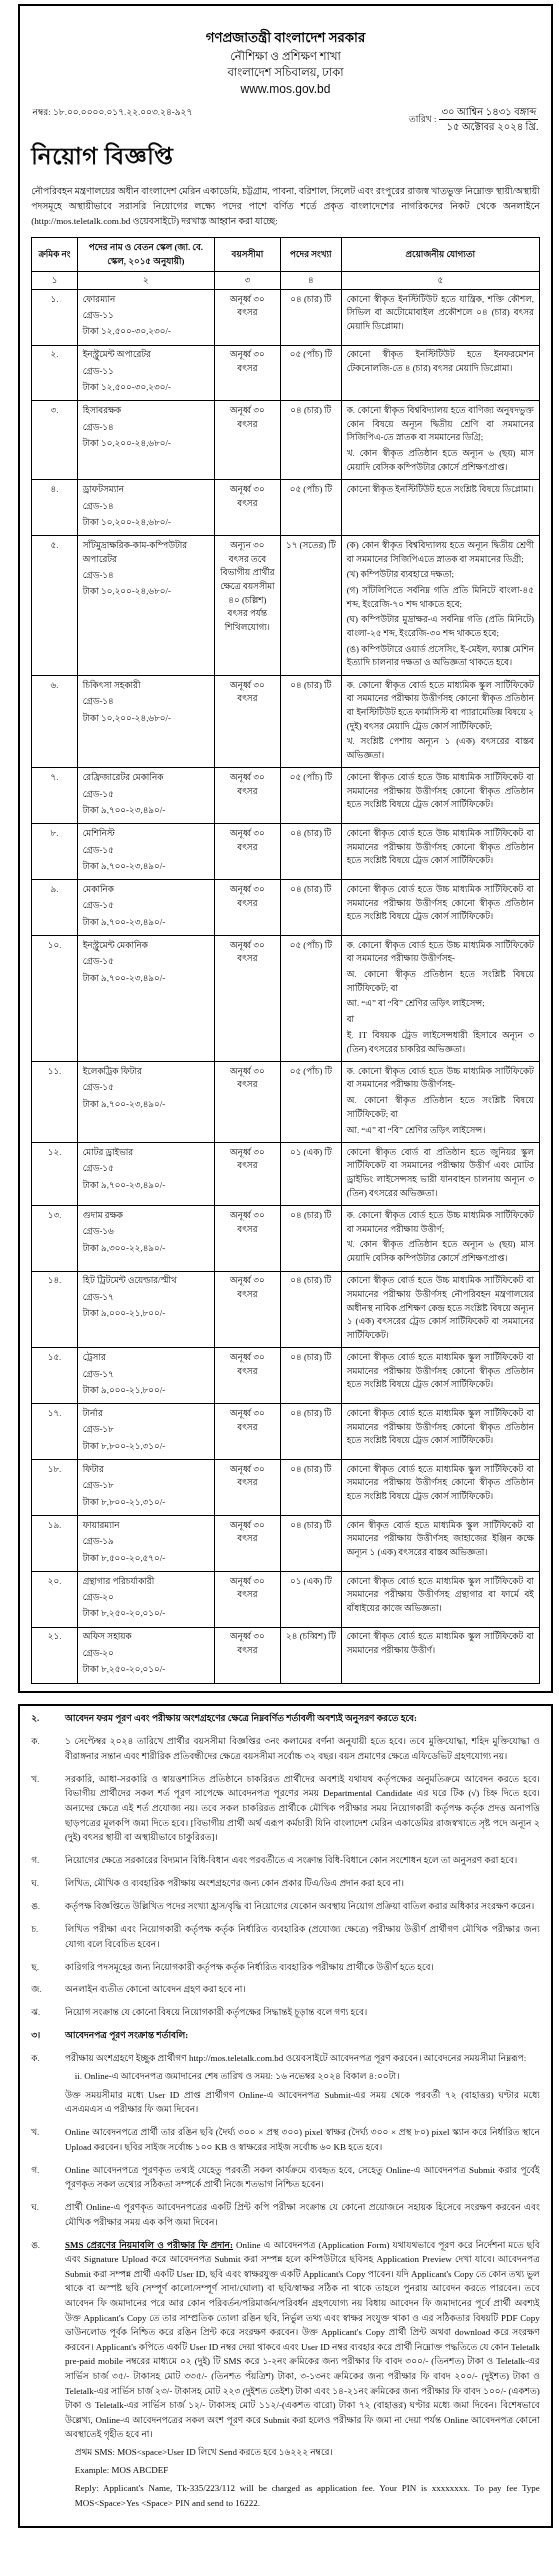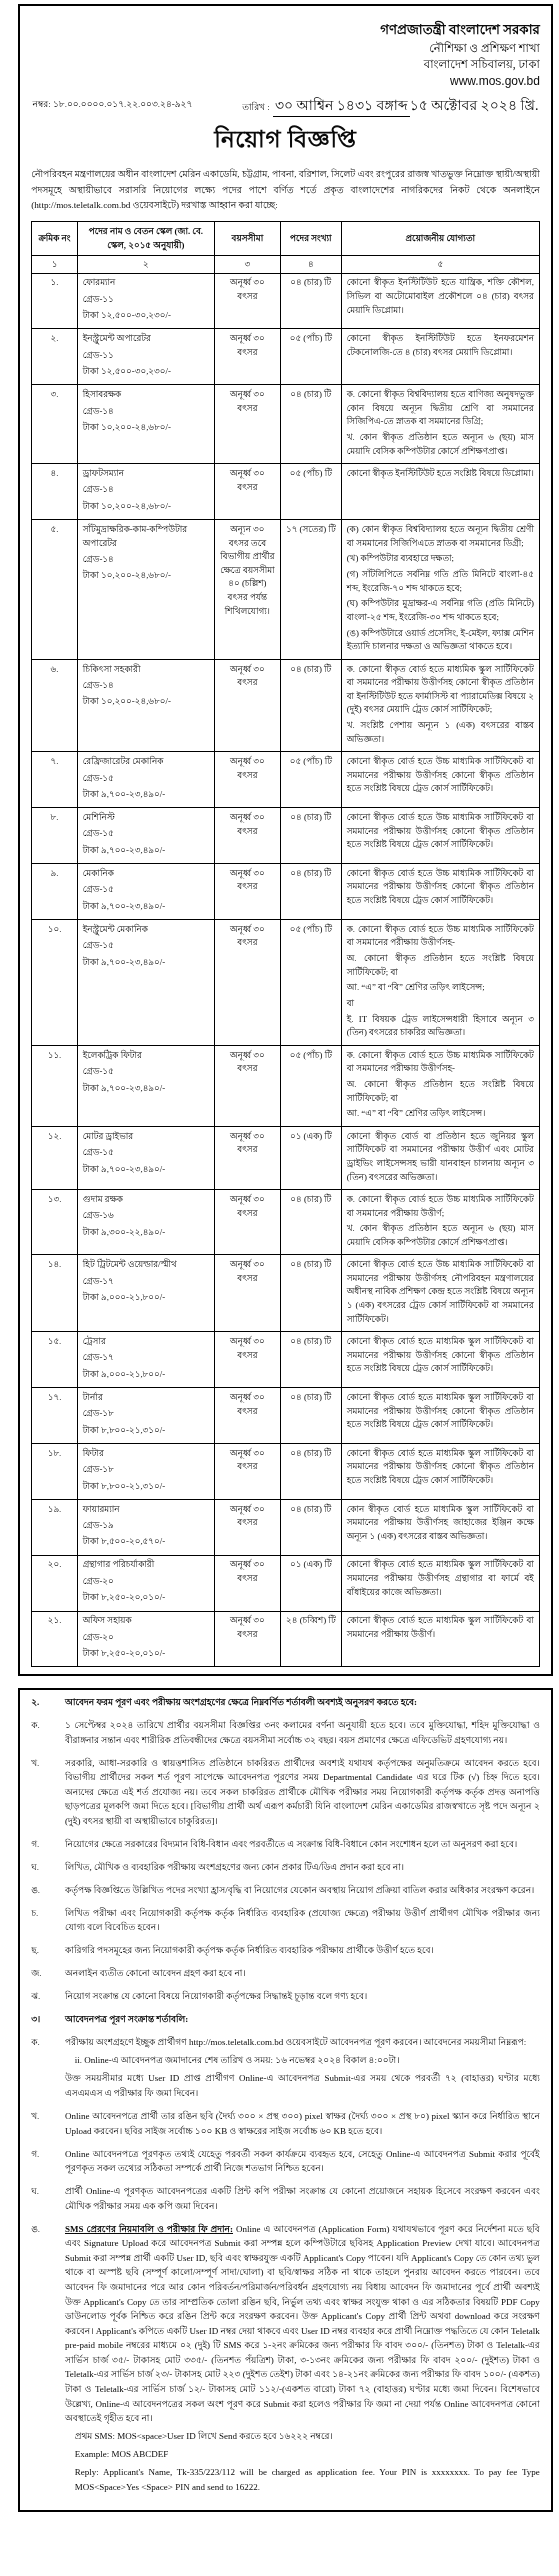--- a/index.html
+++ b/index.html
@@ -1,31 +1,31 @@
 <!DOCTYPE html>
 <html lang="bn" style="font-size:11.2px"><head>
 <meta charset="utf-8">
 <style>
   html,body{margin:0;padding:0;background:#fff;}
   body{width:560px;font-family:"Liberation Serif","DejaVu Serif",serif;color:#0a0a0a;}
   .page{width:560px;box-sizing:border-box;padding:4.2px 0 2.8px 0;background:#fff;}
   .frame{box-sizing:border-box;margin:0 7px 0 18px;border:2.1px solid #000;padding:4.2px 11.2px 7px 11.2px;background:#fff;}
   .frame+.frame{margin-top:11.2px;}
   
-  .hdr{text-align:right;line-height:1.45;margin-top:10px;}
+  .hdr{text-align:center;line-height:1.45;margin-top:18px;}
   .hdr .l1{font-weight:bold;font-size:13.3px;}
   .hdr .l2{font-weight:bold;font-size:12.6px;}
   .hdr .l3{font-size:11.5px;}
   .hdr .l4{font-size:11.5px;}
   .hdr .web{font-size:12px;font-family:Liberation Sans, sans-serif;}
   .memo-row{display:flex;justify-content:space-between;align-items:flex-start;margin:7px 1.4px 2.8px 1.4px;font-size:9px;}
   .date-wrap{display:inline-flex;align-items:center;gap:3px;}
-  .date-frac{display:inline-flex;flex-direction:row;text-align:center;font-size:14px;line-height:1.35;}
+  .date-frac{display:inline-flex;flex-direction:column;text-align:center;font-size:10px;line-height:1.35;align-items:flex-end;}
   .date-frac .top{border-bottom:0.7px solid #000;padding:0 2.1px;}
-  .big-title{text-align:center;font-size:23px;font-weight:bold;margin:4.2px 0 7px 0;letter-spacing:0.7px;}
+  .big-title{text-align:left;font-size:23px;font-weight:bold;margin:4.2px 0 7px 0;letter-spacing:0.7px;}
   .intro{font-size:9.2px;line-height:1.65;text-align:justify;margin:1.4px 0 8.4px 0;}
   
   table.posts{width:100%;border-collapse:collapse;font-size:8.8px;}
   table.posts th,table.posts td{border:1px solid #000;vertical-align:top;padding:2.8px 4.9px;line-height:1.55;}
   table.posts th{font-weight:bold;text-align:center;vertical-align:middle;}
   td.c{text-align:center;}
   td.sl{text-align:center;}
   td.qual{text-align:justify;}
   td.qual p{margin:0 0 2.1px 0;}
   td.post div{margin:0 0 2.8px 0;}

